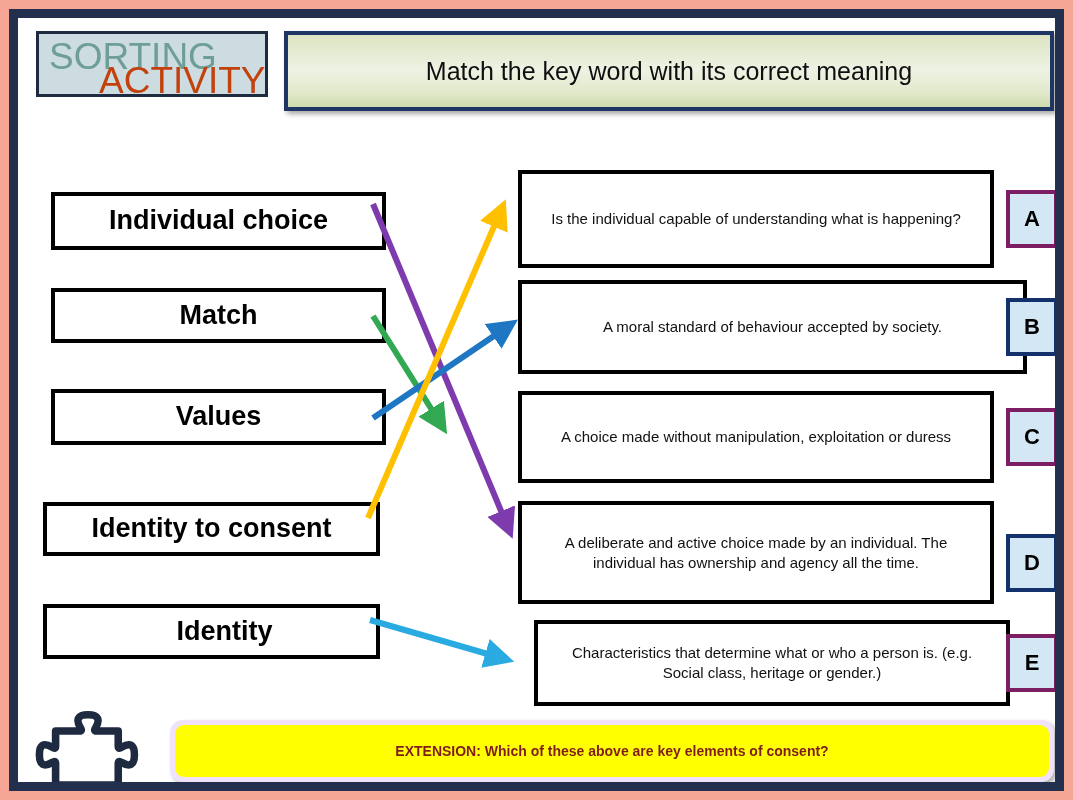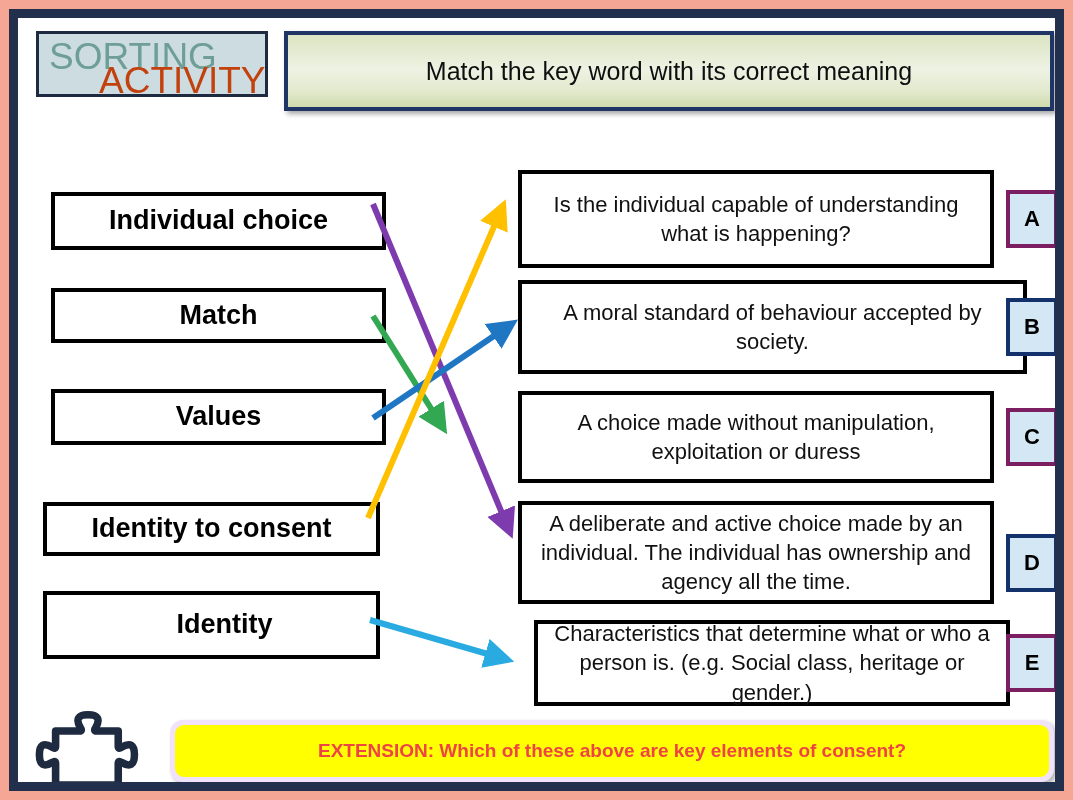--- a/index.html
+++ b/index.html
@@ -32,42 +32,42 @@
   
   .keyword{position:absolute;box-sizing:border-box;background:#ffffff;
            border:4px solid #000000;display:flex;align-items:center;
            justify-content:center;text-align:center;
            font-weight:bold;font-size:27px;color:#000000;line-height:1.1;}
 
   
   .definition{position:absolute;box-sizing:border-box;background:#ffffff;
               border:4px solid #000000;display:flex;align-items:center;
               justify-content:center;text-align:center;padding:4px 12px;
-              font-size:22px;color:#111111;line-height:1.32;}
+              font-size:15px;color:#111111;line-height:1.32;}
 
   
   .badge{position:absolute;box-sizing:border-box;width:52px;height:58px;
          background:#d4e7f5;display:flex;align-items:center;
          justify-content:center;font-weight:bold;font-size:22px;color:#000000;}
 
   
   #arrows{position:absolute;left:0;top:0;width:100%;height:100%;
           pointer-events:none;}
 
   
   #puzzle{position:absolute;left:14px;top:672px;width:112px;height:108px;}
 
   
   #ext-wrap{position:absolute;left:152px;top:702px;width:884px;height:62px;
             box-sizing:border-box;background:#efe2fa;border-radius:13px;
             padding:5px;box-shadow:3px 3px 5px rgba(0,0,0,.3);}
   #ext-bar{width:100%;height:100%;box-sizing:border-box;background:#ffff00;
            border-radius:9px;display:flex;align-items:center;
            justify-content:center;}
-  #ext-text{font-weight:bold;font-size:19px;color:#ef4444;text-align:center;}
+  #ext-text{font-weight:bold;font-size:14px;color:#7f1d1d;text-align:center;}
 </style>
 </head>
 <body>
 
 <div id="slide">
  <div id="navy-frame">
   <div id="canvas">
 
     <div id="logo-box">
       <span class="logo-word" id="logo-sorting">SORTING</span>
@@ -83,21 +83,21 @@
     </div>
     <div class="keyword" style="left:33px;top:270px;width:335px;height:55px;">
       <span>Match</span>
     </div>
     <div class="keyword" style="left:33px;top:371px;width:335px;height:56px;">
       <span>Values</span>
     </div>
     <div class="keyword" style="left:25px;top:484px;width:337px;height:54px;">
       <span>Identity to consent</span>
     </div>
-    <div class="keyword" style="left:25px;top:573px;width:337px;height:68px;padding-left:26px;">
+    <div class="keyword" style="left:25px;top:586px;width:337px;height:55px;padding-left:26px;">
       <span>Identity</span>
     </div>
 
     <div class="definition" style="left:500px;top:152px;width:476px;height:98px;">
       <span>Is the individual capable of understanding what is happening?</span>
     </div>
     <div class="definition" style="left:500px;top:262px;width:509px;height:94px;">
       <span>A moral standard of behaviour accepted by society.</span>
     </div>
     <div class="definition" style="left:500px;top:373px;width:476px;height:92px;">

